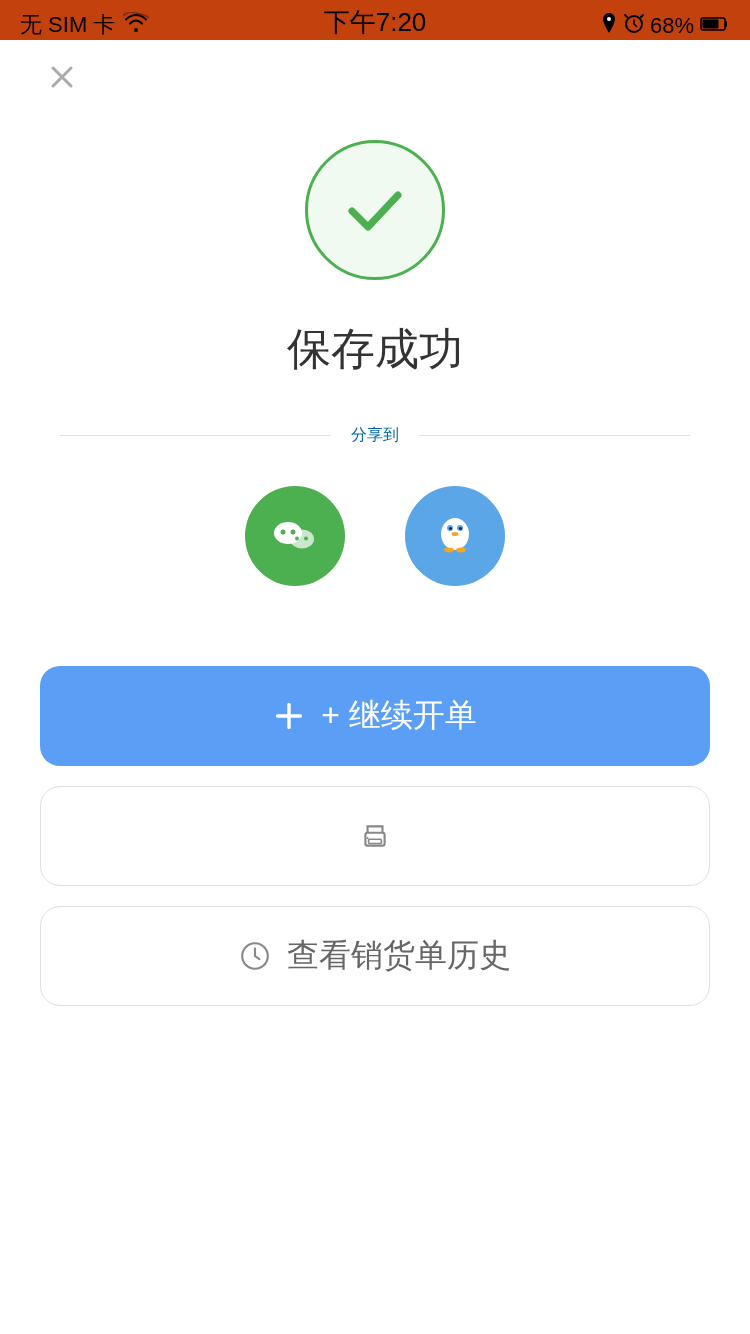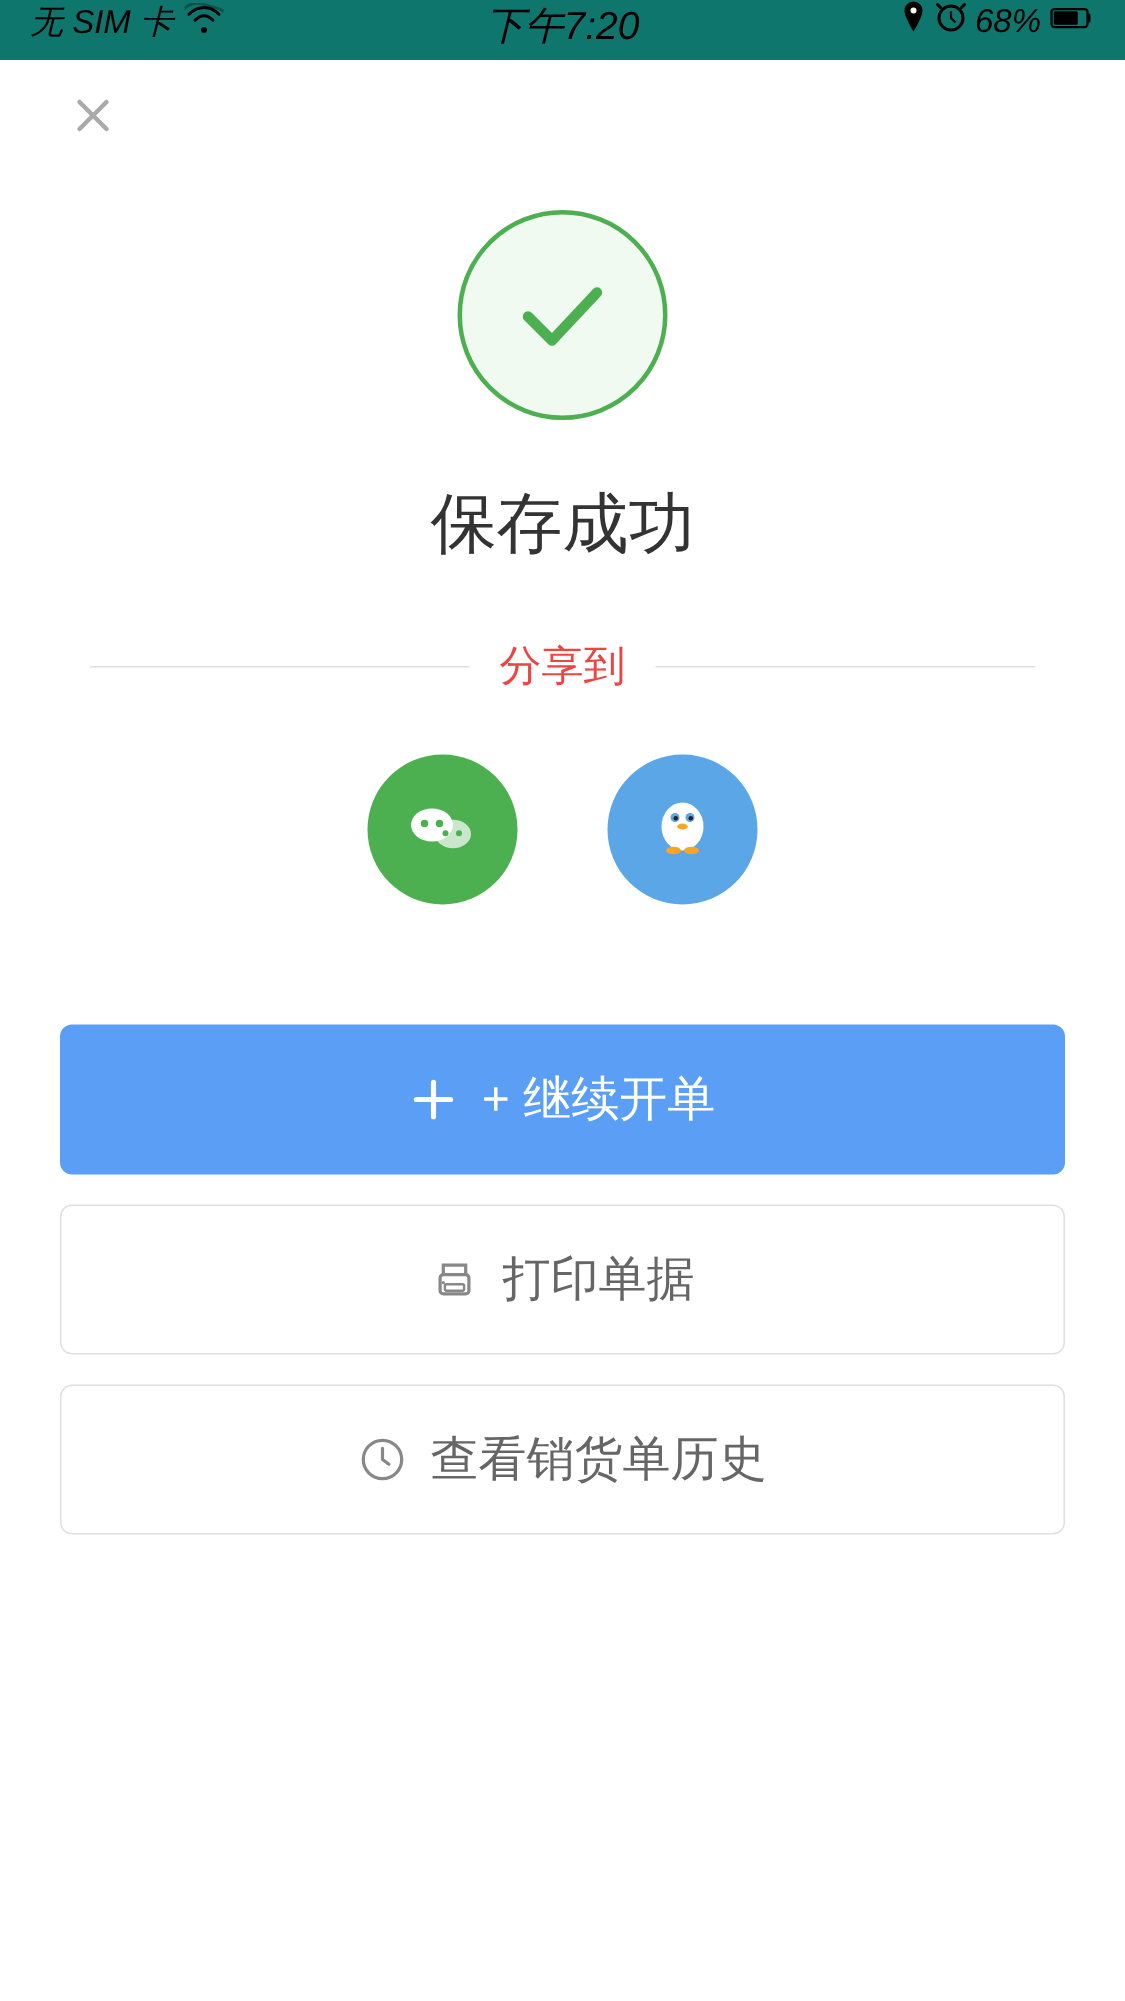--- a/index.html
+++ b/index.html
@@ -10,28 +10,27 @@
       background: #ffffff;
       font-family: -apple-system, 'PingFang SC', 'Helvetica Neue', sans-serif;
       display: flex;
       flex-direction: column;
     }
 
     
     .status-bar {
       width: 100%;
       height: 40px;
-      background: #0f766e;
-      display: flex;
-      align-items: flex-start;
+      background: #c2410c;
+      display: flex;
+      align-items: flex-end;
       justify-content: space-between;
       padding: 0 20px;
       font-size: 24px;
       color: #000;
-      font-style: italic;
     }
     .status-left {
       display: flex;
       align-items: center;
       gap: 8px;
       font-size: 22px;
     }
     .status-center {
       font-size: 26px;
       font-weight: 500;
@@ -104,22 +103,22 @@
       align-items: center;
       padding: 0 60px;
       margin-bottom: 40px;
     }
     .share-divider .line {
       flex: 1;
       height: 1px;
       background: #e0e0e0;
     }
     .share-divider .share-text {
-      font-size: 28px;
-      color: #ef4444;
+      font-size: 16px;
+      color: #0369a1;
       padding: 0 20px;
     }
 
     
     .share-icons {
       display: flex;
       gap: 60px;
       margin-bottom: 80px;
     }
     .share-icon-btn {
@@ -143,21 +142,21 @@
       width: 100%;
       padding: 0 40px;
       display: flex;
       flex-direction: column;
       gap: 20px;
     }
 
     .action-btn {
       width: 100%;
       height: 100px;
-      border-radius: 8px;
+      border-radius: 20px;
       display: flex;
       align-items: center;
       justify-content: center;
       gap: 16px;
       font-size: 32px;
       cursor: pointer;
       border: none;
     }
     .action-btn.primary {
       background: #5B9EF5;
@@ -280,21 +279,20 @@
       <span style="font-size:32px;">+ 继续开单</span>
     </button>
 
     <button class="action-btn secondary">
       <svg width="30" height="30" viewBox="0 0 30 30" fill="none">
         <rect x="6" y="12" width="18" height="12" rx="2" stroke="#888" stroke-width="2" fill="none"></rect>
         <path d="M8 12V6h14v6" stroke="#888" stroke-width="2" fill="none"></path>
         <rect x="9" y="18" width="12" height="4" rx="1" stroke="#888" stroke-width="1.5" fill="none"></rect>
         <circle cx="8" cy="17" r="1" fill="#888"></circle>
       </svg>
-      <span style="font-size:32px; color:#666;">打印单据</span>
     </button>
 
     <button class="action-btn secondary">
       <svg width="30" height="30" viewBox="0 0 30 30" fill="none">
         <circle cx="15" cy="15" r="12" stroke="#888" stroke-width="2" fill="none"></circle>
         <path d="M15 8v7l4 3" stroke="#888" stroke-width="2" stroke-linecap="round" stroke-linejoin="round"></path>
       </svg>
       <span style="font-size:32px; color:#666;">查看销货单历史</span>
     </button>
 

